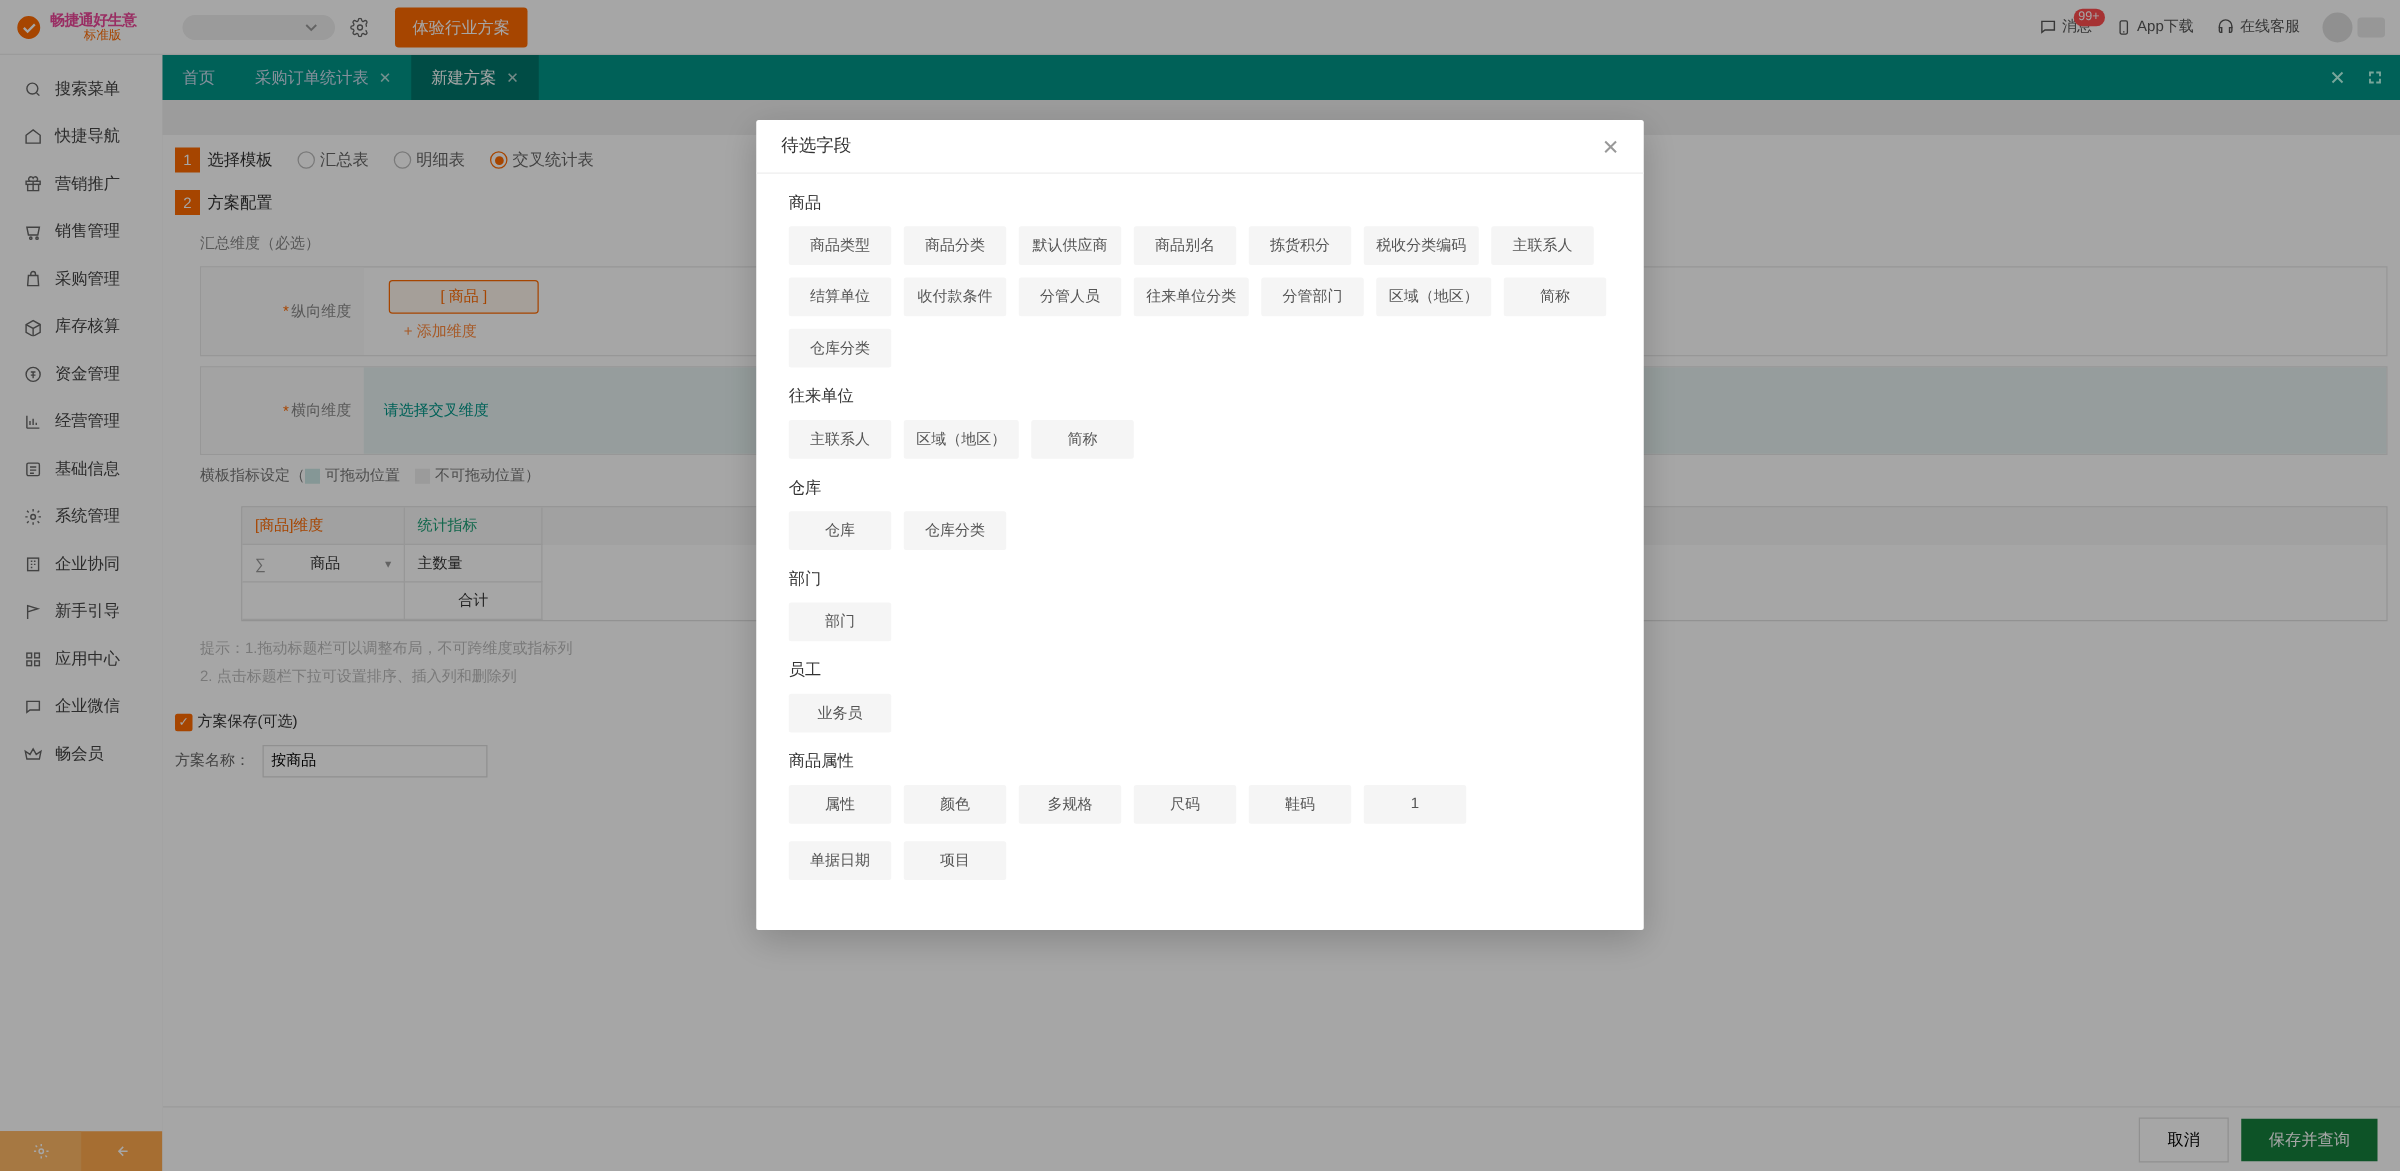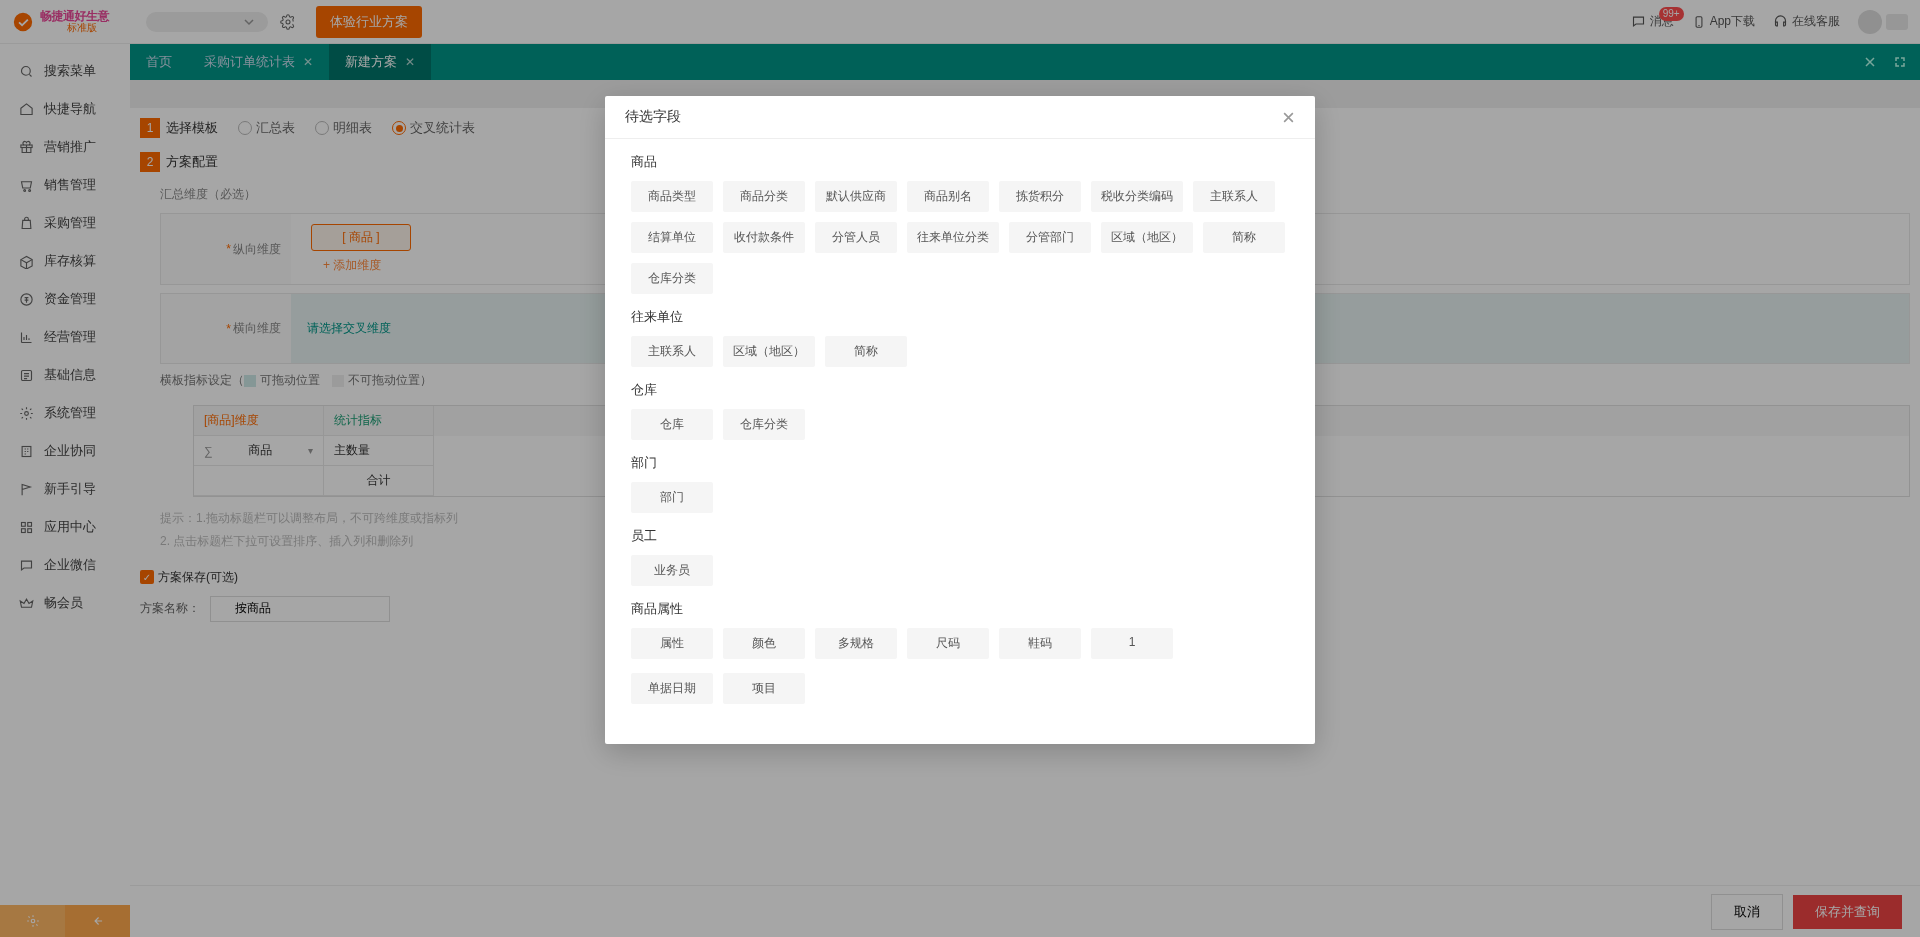--- a/index.html
+++ b/index.html
@@ -73,25 +73,25 @@
 .pt-h1 { width: 130px; color: #ff6a00; }
 .pt-h2 { width: 110px; color: #1a9e74; }
 .pt-sel { display: flex; align-items: center; gap: 6px; }
 .pt-sel-chev { color: #999; font-size: 10px; }
 
 .hints { color: #bbb; font-size: 12px; margin-left: 20px; line-height: 1.9; }
 
 .save-section { margin-top: 16px; font-size: 12px; }
 .chk { width: 14px; height: 14px; background: #ff6a00; display: inline-flex; align-items: center; justify-content: center; color: #fff; font-size: 10px; margin-right: 4px; border-radius: 2px; }
 .name-row { display: flex; align-items: center; gap: 10px; margin-top: 10px; }
-.name-input { border: 1px solid #ddd; padding: 5px 24px; font-size: 12px; width: 180px; }
+.name-input { border: 1px solid #ddd; padding: 5px 6px; font-size: 12px; width: 180px; }
 
 .footer-actions { position: fixed; bottom: 0; left: 130px; right: 0; height: 52px; background: #fff; border-top: 1px solid #eee; display: flex; align-items: center; justify-content: flex-end; gap: 10px; padding: 0 18px; }
 .btn-sec { background: #fff; border: 1px solid #ddd; padding: 8px 22px; font-size: 13px; cursor: pointer; }
-.btn-pri { background: #ef4444; border: none; color: #fff; padding: 8px 22px; font-size: 13px; cursor: pointer; }
+.btn-pri { background: #15803d; border: none; color: #fff; padding: 8px 22px; font-size: 13px; cursor: pointer; }
 
 
 .modal-overlay { position: fixed; inset: 0; background: rgba(0,0,0,0.35); display: flex; align-items: flex-start; justify-content: center; padding-top: 96px; }
 .modal { width: 710px; background: #fff; border-radius: 2px; box-shadow: 0 8px 30px rgba(0,0,0,0.2); }
 .modal-header { display: flex; align-items: center; justify-content: space-between; padding: 12px 20px; border-bottom: 1px solid #eee; }
 .modal-title { font-size: 14px; color: #333; }
 .modal-close { color: #999; cursor: pointer; font-size: 15px; }
 .modal-body { padding: 14px 26px 26px 26px; }
 .field-group { margin-bottom: 14px; }
 .field-group-title { font-size: 13px; color: #333; margin-bottom: 10px; }
@@ -366,21 +366,21 @@
 
       <div class="config-panel">
         <div class="dim-label">汇总维度（必选）</div>
 
         <div class="dim-row">
           <div class="dim-left">
               <span class="dim-req">*</span>
               <span>纵向维度</span>
             </div>
           <div class="dim-body">
-            <span class="tag-pill orange" style="align-self:flex-start;background:#fef4ec;margin-left:10px;width:100px;justify-content:center;">[ 商品 ]</span>
+            <span class="tag-pill orange" style="align-self:flex-start;background:#fef4ec;margin-left:10px;width:120px;justify-content:center;">[ 商品 ]</span>
             <span class="add-dim" style="margin-left:22px;">+ 添加维度</span>
           </div>
         </div>
 
         <div class="dim-row">
           <div class="dim-left">
               <span class="dim-req">*</span>
               <span>横向维度</span>
             </div>
           <div class="dim-body cross">

